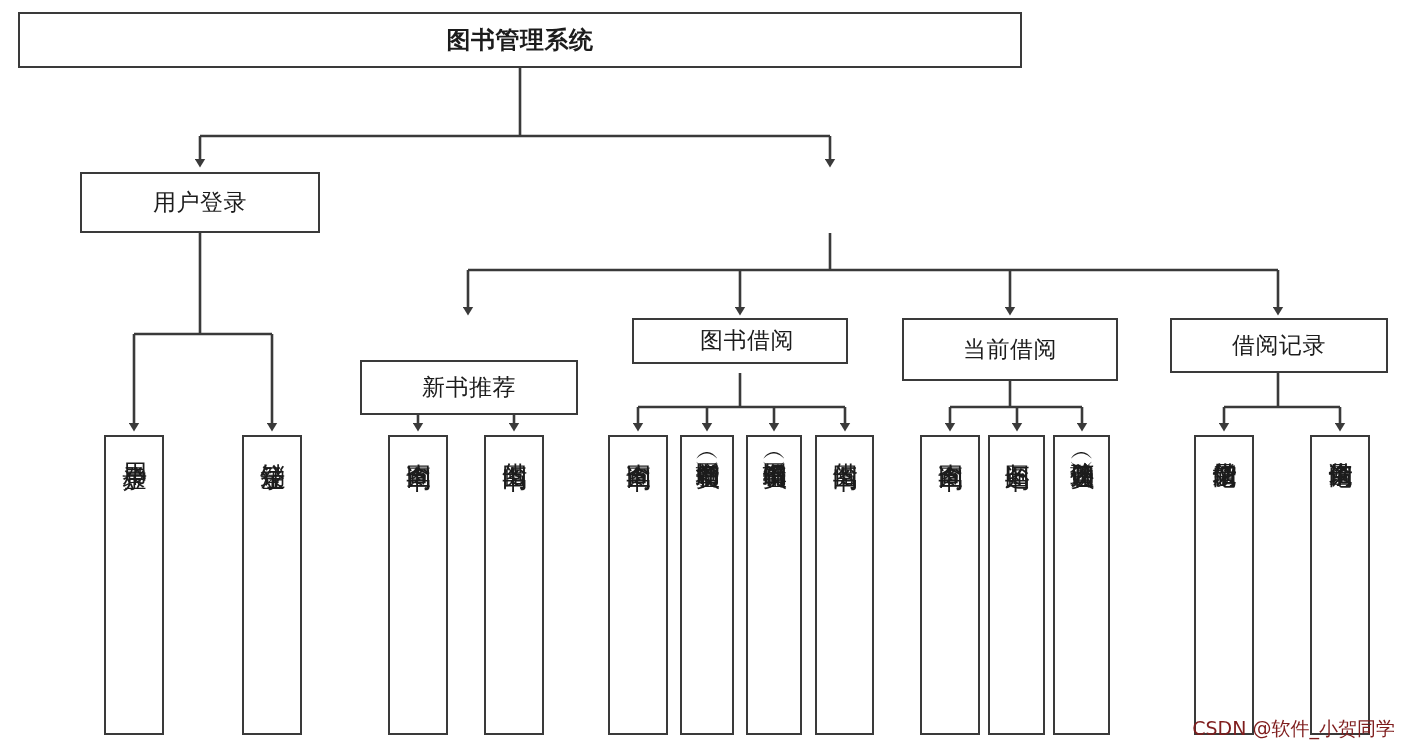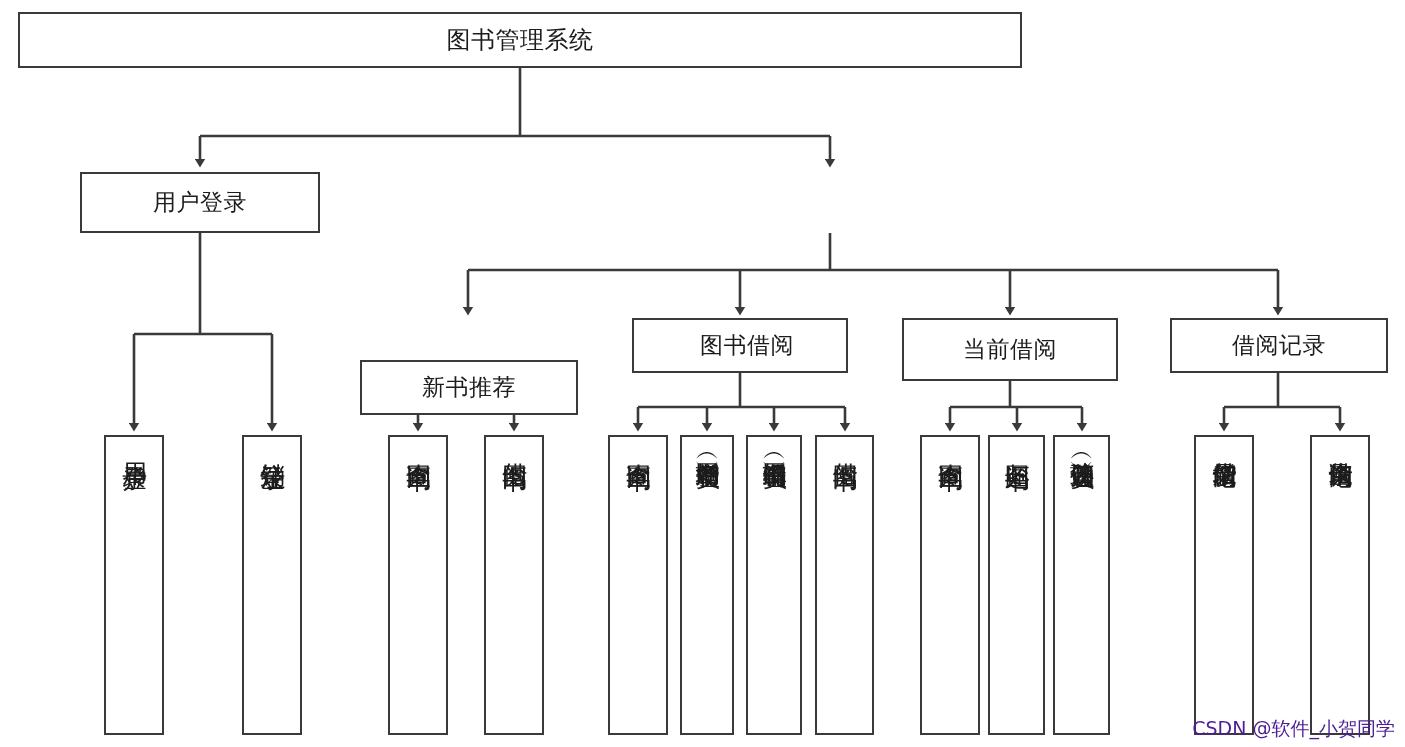--- a/index.html
+++ b/index.html
@@ -43,20 +43,21 @@
     line-height: 1.18;
     white-space: nowrap;
   }
   
   .node.horiz .node-label {
     font-size: 23px;
     letter-spacing: 0.5px;
   }
   .node.root .node-label {
     font-size: 24px;
+    font-weight: bold;
   }
   
   .node.leaf {
     align-items: flex-start;
     justify-content: center;
     padding-top: 6px;
   }
   .node.leaf .node-label {
     writing-mode: vertical-rl;
     text-orientation: upright;
@@ -68,21 +69,21 @@
   }
   .node.leaf.tall-label .node-label {
     font-size: 24px;
     letter-spacing: 0.5px;
   }
   .watermark {
     position: absolute;
     right: 10px;
     bottom: 5px;
     font-size: 19px;
-    color: #4c1d95;
+    color: #7f1d1d;
     white-space: nowrap;
     z-index: 5;
     font-family: "DejaVu Sans", "Liberation Sans", sans-serif;
   }
 </style>
 </head>
 <body>
 
 <div id="diagram-canvas">
 
@@ -140,21 +141,21 @@
     <span class="node-label">图书管理系统</span>
   </div>
 
   <div class="node horiz" style="left:80px; top:172px; width:240px; height:61px;">
     <span class="node-label">用户登录</span>
   </div>
 
   <div class="node horiz" style="left:360px; top:318px; width:218px; height:55px;margin-top:42px;">
     <span class="node-label">新书推荐</span>
   </div>
-  <div class="node horiz" style="left:632px; top:318px; width:216px; height:55px;padding-left:14px;">
+  <div class="node horiz" style="left:632px; top:318px; width:216px; height:46px;padding-left:14px;">
     <span class="node-label">图书借阅</span>
   </div>
   <div class="node horiz" style="left:902px; top:318px; width:216px; height:63px;">
     <span class="node-label">当前借阅</span>
   </div>
   <div class="node horiz" style="left:1170px; top:318px; width:218px; height:55px;">
     <span class="node-label">借阅记录</span>
   </div>
 
   <div class="node leaf" style="left:104px; top:435px; width:60px; height:300px;">

